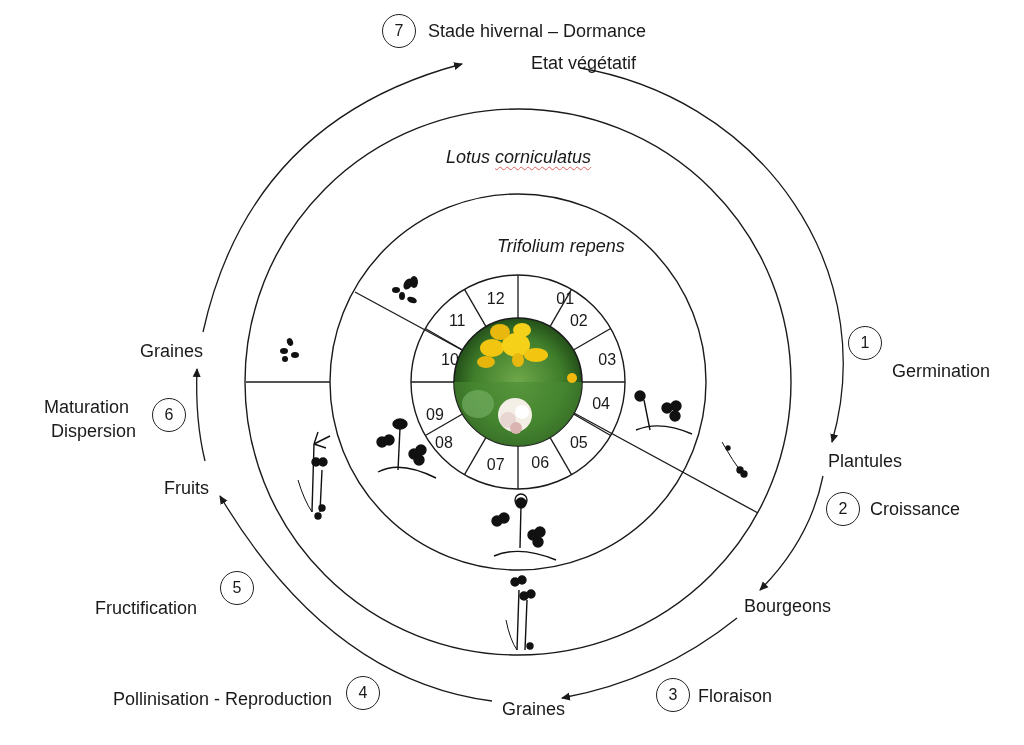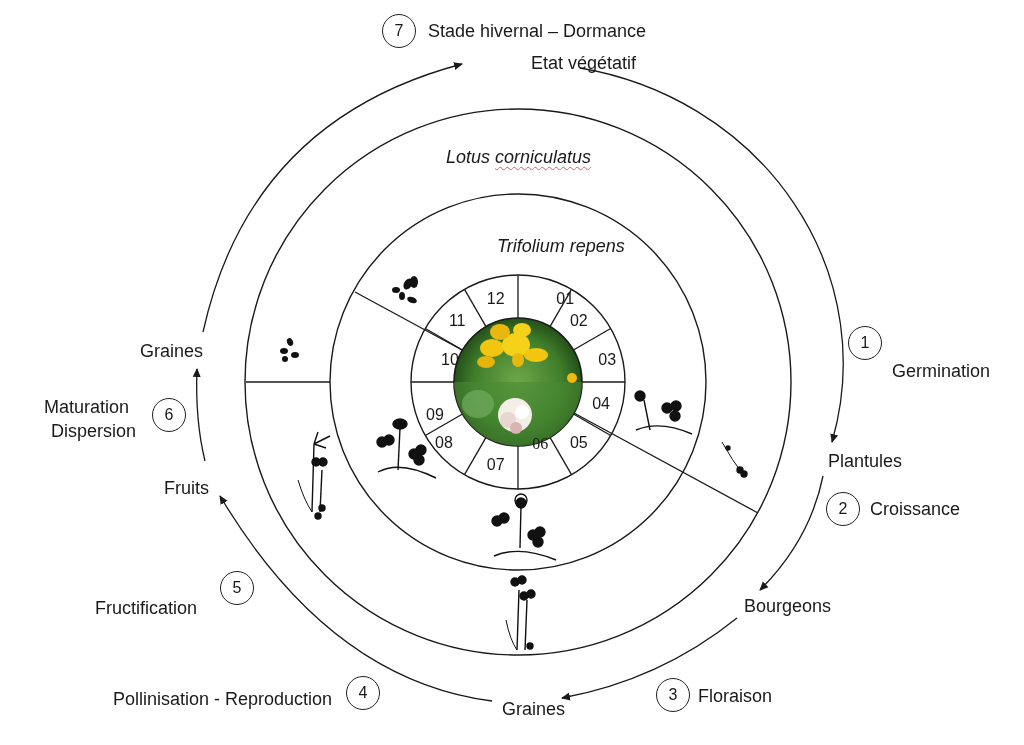--- a/index.html
+++ b/index.html
@@ -199,20 +199,20 @@
 <div class="lbl" style="left:51px;top:422px;">Dispersion</div>
 
 <div class="lbl" style="left:140px;top:342px;">Graines</div>
 
 <div id="months">
     <div class="month" style="left: 525.258px; top: 289.93px; margin-left: 25px;">01</div>
     <div class="month" style="left: 563.811px; top: 312.189px;">02</div>
     <div class="month" style="left: 586.07px; top: 350.742px; text-align: right;">03</div>
     <div class="month" style="left: 586.07px; top: 395.258px;">04</div>
     <div class="month" style="left: 563.811px; top: 433.811px;">05</div>
-    <div class="month" style="left: 525.258px; top: 435px; font-family: Liberation Serif, serif;">06</div>
+    <div class="month" style="left: 525.258px; top: 454px;">06</div>
     <div class="month" style="left: 480.742px; top: 456.07px;">07</div>
     <div class="month" style="left: 429px; top: 433.811px;">08</div>
     <div class="month" style="left: 419.93px; top: 406px;">09</div>
     <div class="month" style="left: 435px; top: 350.742px;">10</div>
     <div class="month" style="left: 442.189px; top: 312.189px;">11</div>
     <div class="month" style="left: 480.742px; top: 289.93px;">12</div>
   </div>
 
 </body></html>

